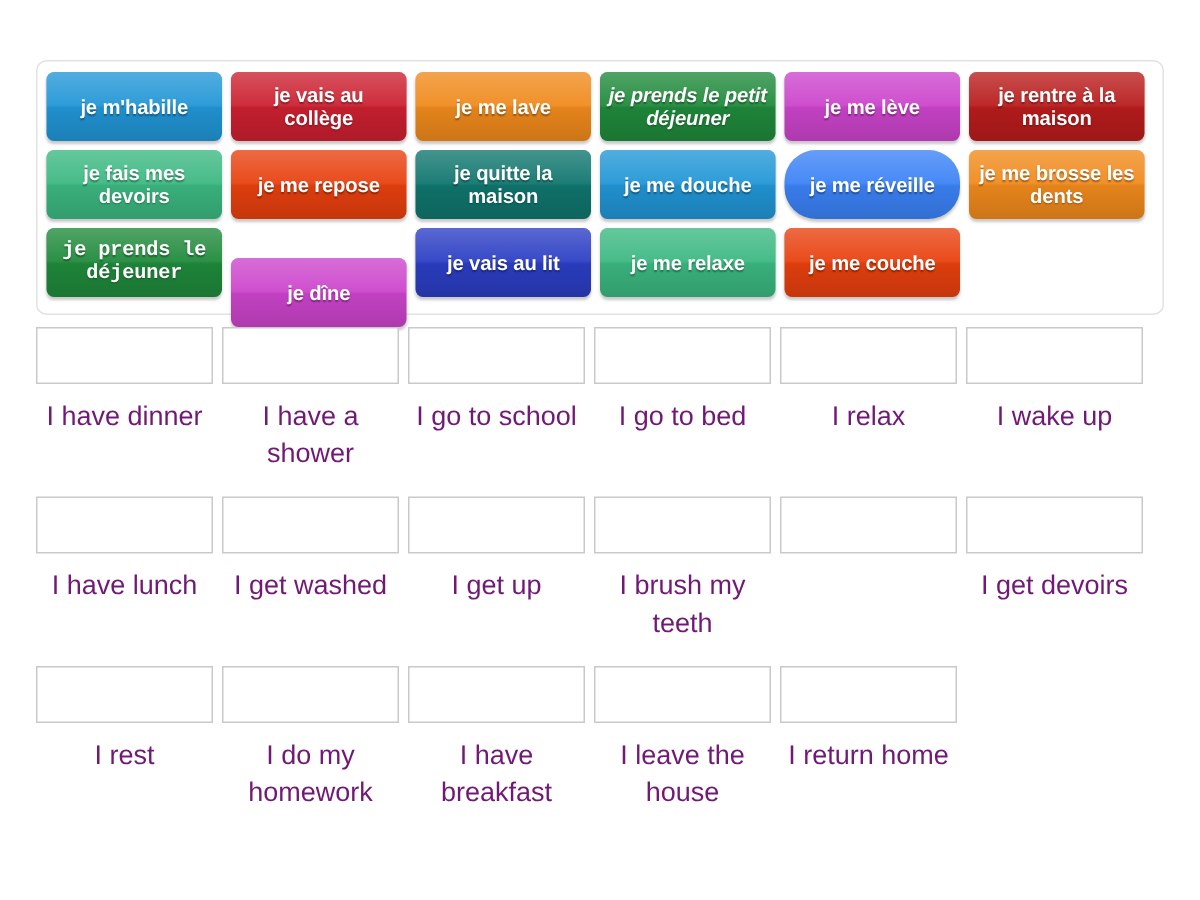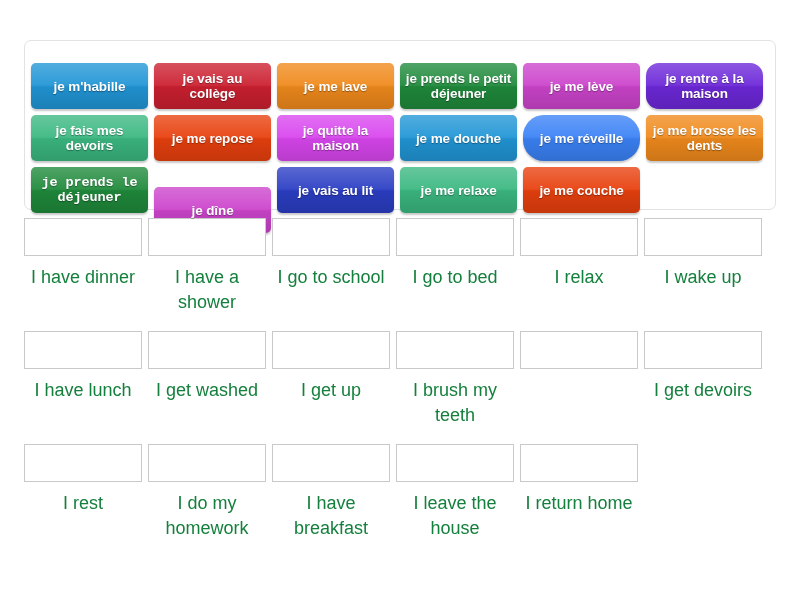--- a/index.html
+++ b/index.html
@@ -22,21 +22,21 @@
   
   .tile-bank {
     position: absolute;
     left: 24px;
     top: 40px;
     width: 752px;
     height: 170px;
     background: #ffffff;
     border: 1px solid #e2e2e2;
     border-radius: 7px;
-    padding: 22px 6px;
+    padding: 7px 6px;
   }
 
   .tile-row {
     display: flex;
     height: 48px;
     margin-bottom: 4px;
   }
   .tile-row:last-child { margin-bottom: 0; }
 
   .tile {
@@ -110,58 +110,58 @@
     border: 1px solid #c9c9c9;
     cursor: pointer;
   }
 
   .answer-label {
     margin-top: 9px;
     width: 124px;
     text-align: center;
     font-size: 18px;
     line-height: 25px;
-    color: #15803d;
+    color: #701a75;
     font-family: "Liberation Sans", sans-serif;
   }
 </style>
 </head>
 <body>
 
 <div id="app">
 
   <div class="tile-bank">
     <div class="tile-row">
       <div class="tile" style="background-color: rgb(33, 150, 214);">
           <span>je m'habille</span>
         </div>
       <div class="tile" style="background-color: rgb(204, 32, 48);">
           <span>je vais au collège</span>
         </div>
       <div class="tile" style="background-color: rgb(240, 138, 28);">
           <span>je me lave</span>
         </div>
-      <div class="tile" style="background-color: rgb(31, 138, 59);">
+      <div class="tile" style="background-color: rgb(31, 138, 59); font-style: italic;">
           <span>je prends le petit déjeuner</span>
         </div>
       <div class="tile" style="background-color: rgb(204, 68, 204);">
           <span>je me lève</span>
         </div>
-      <div class="tile" style="background-color: #6d28d9; border-radius: 13px;">
+      <div class="tile" style="background-color: #b91c1c;">
           <span>je rentre à la maison</span>
         </div>
     </div>
     <div class="tile-row">
       <div class="tile" style="background-color: rgb(59, 184, 129);">
           <span>je fais mes devoirs</span>
         </div>
       <div class="tile" style="background-color: rgb(232, 64, 14);">
           <span>je me repose</span>
         </div>
-      <div class="tile" style="background-color: #d946ef;">
+      <div class="tile" style="background-color: #0f766e;">
           <span>je quitte la maison</span>
         </div>
       <div class="tile" style="background-color: rgb(33, 150, 214);">
           <span>je me douche</span>
         </div>
       <div class="tile" style="background-color: #3b82f6; border-radius: 21px;">
           <span>je me réveille</span>
         </div>
       <div class="tile" style="background-color: rgb(240, 138, 28);">
           <span>je me brosse les dents</span>

